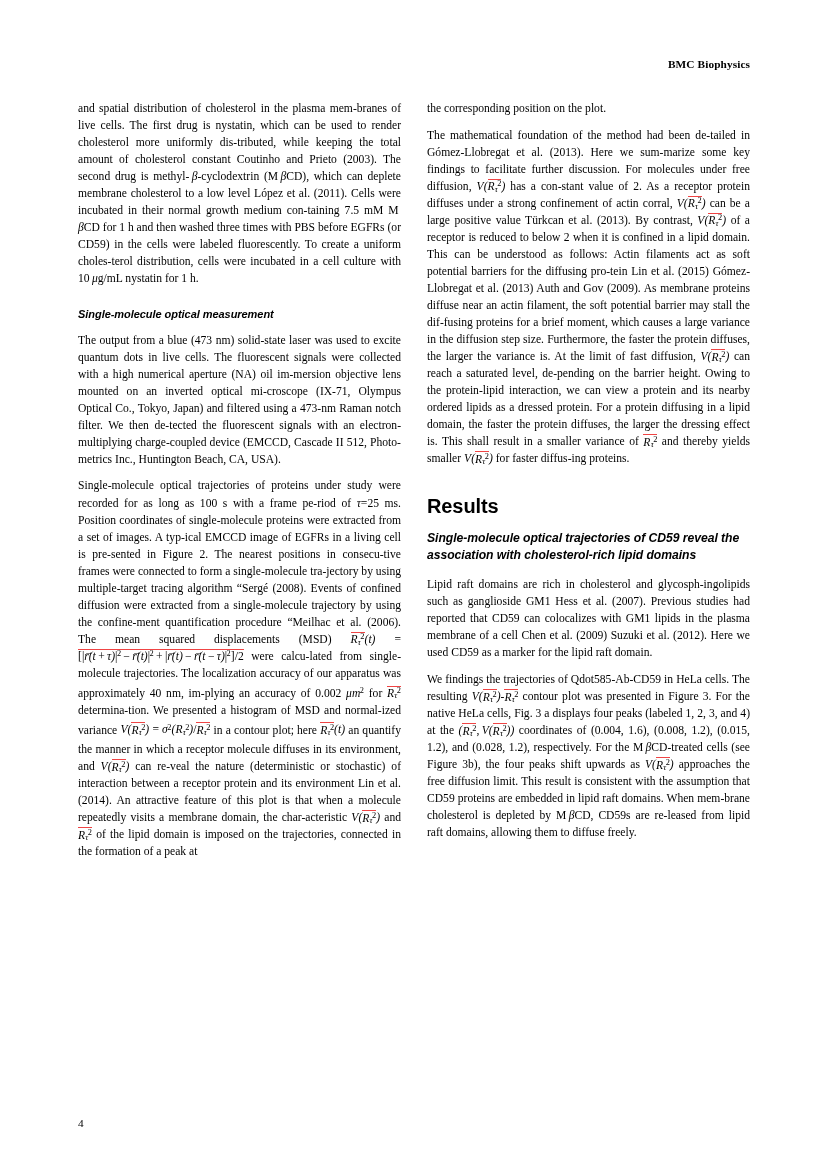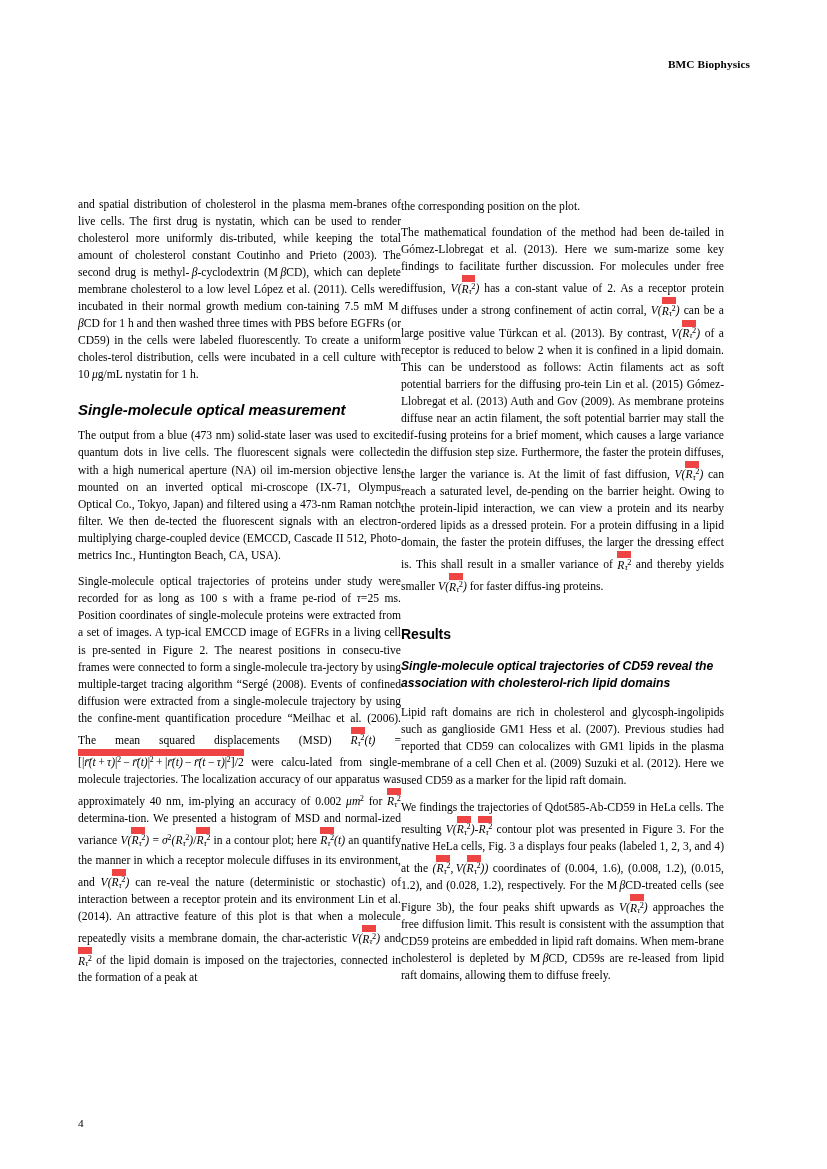--- a/index.html
+++ b/index.html
@@ -39,21 +39,22 @@
 
   
   .columns {
     position: absolute;
     left: 78px;
     top: 100px;
     width: 672px;
     height: 990px;
     display: flex;
     flex-direction: row;
-    align-items: center;
+    gap: 26px;
+    align-items: flex-start;
   }
   .col {
     width: 323px;
     flex: 0 0 323px;
   }
 
   p.body {
     margin: 0 0 9.5px 0;
     font-size: 11.6px;
     line-height: 17.05px;
@@ -63,33 +64,33 @@
     -webkit-hyphens: manual;
   }
   p.body.tight { margin-bottom: 8px; }
 
   
   h3.subhead {
     margin: 18.5px 0 9.5px 0;
     font-family: "Liberation Sans", sans-serif;
     font-weight: bold;
     font-style: italic;
-    font-size: 15px;
+    font-size: 11px;
     line-height: 15.6px;
     letter-spacing: -0.05px;
   }
   h3.subhead.first { margin-top: 19px; }
 
   
   h2.section {
     margin: 30px 0 14px 0;
     font-family: "Liberation Sans", sans-serif;
     font-weight: bold;
     font-style: normal;
-    font-size: 14px;
+    font-size: 20px;
     line-height: 19px;
     letter-spacing: -0.1px;
   }
 
   h3.subhead.results-sub {
     margin: 0 0 13px 0;
     font-size: 12.2px;
     line-height: 16.4px;
   }
 
@@ -107,21 +108,21 @@
     font-style: italic;
     font-family: "Liberation Serif", serif;
     white-space: nowrap;
   }
   .mup {
     font-style: normal;
     font-family: "Liberation Serif", serif;
     white-space: nowrap;
   }
   .ovl {
-    border-top: 7px solid #ef4444;
+    border-top: 1px solid #ef4444;
     padding-top: 0.5px;
     display: inline-block;
     line-height: 1.02;
   }
   sub.tau {
     font-style: italic;
     font-size: 0.72em;
     vertical-align: -0.22em;
     margin-left: 0.2px;
   }

